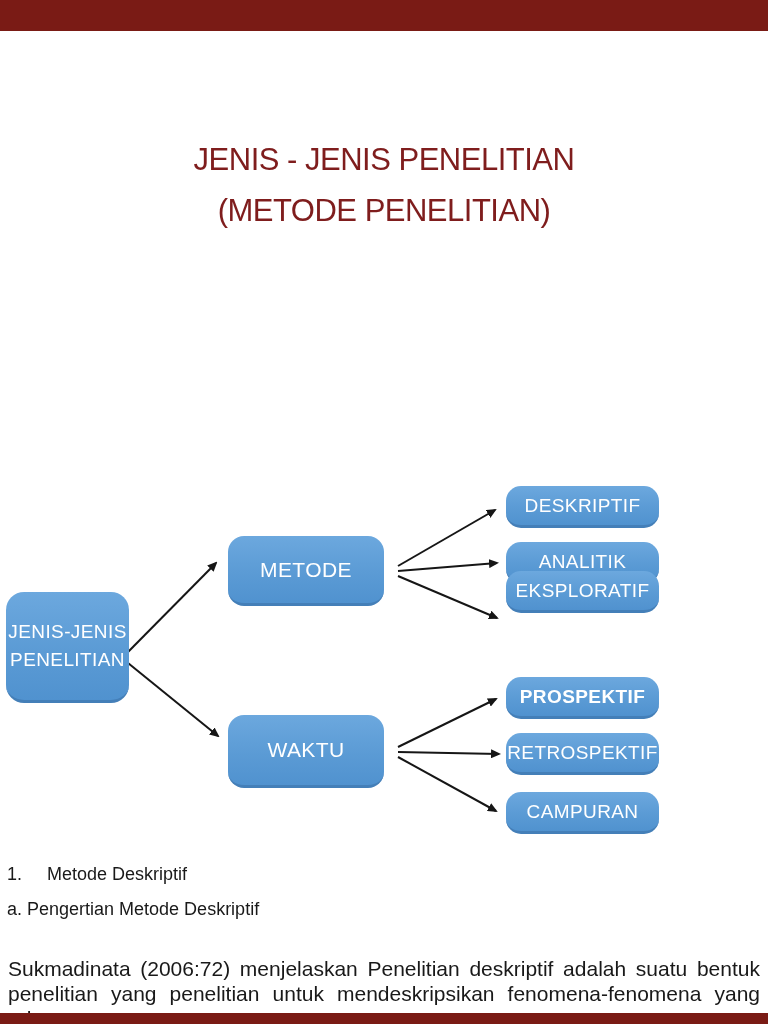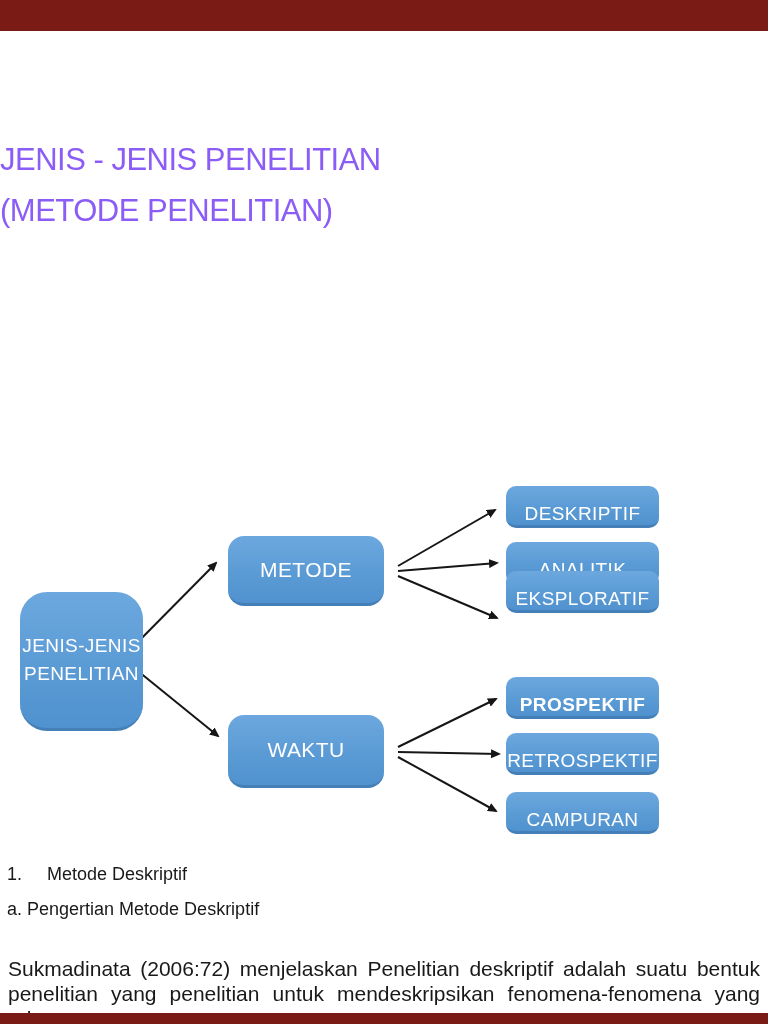--- a/index.html
+++ b/index.html
@@ -20,52 +20,53 @@
     z-index: 30;
   }
   .viewer-bar.top { top: 0; height: 31px; }
   .viewer-bar.bottom { bottom: 0; height: 11px; }
 
   .slide-title {
     position: absolute;
     top: 134px;
     left: 0;
     width: 768px;
+    text-align: center;
     font-size: 31px;
     letter-spacing: -0.5px;
     line-height: 51px;
-    color: #8b5cf6;
+    color: #7f1d1d;
   }
 
   
   .node {
     position: absolute;
     display: flex;
     flex-direction: column;
     align-items: center;
     justify-content: center;
     text-align: center;
     color: #ffffff;
     background: linear-gradient(180deg, #6ca8de 0%, #5b9bd5 55%, #5092cf 100%);
     border-bottom: 3px solid #447fb8;
     letter-spacing: 0.4px;
   }
   .node-root {
-    left: 20px; top: 592px; width: 123px; height: 139px;
-    border-radius: 27px; font-size: 19px; line-height: 28px;
+    left: 6px; top: 592px; width: 123px; height: 111px;
+    border-radius: 18px; font-size: 19px; line-height: 28px;
   }
   .node-mid {
     left: 228px; width: 156px; height: 70px;
     border-radius: 16px; font-size: 21px;
   }
   .node-mid.metode { top: 536px; }
   .node-mid.waktu  { top: 715px; height: 73px; }
   .node-leaf {
     left: 506px; width: 153px; height: 42px;
-    border-radius: 10px; font-size: 19px; justify-content: flex-end;
+    border-radius: 15px; font-size: 19px;
   }
   .leaf-0 { top: 486px; }
   .leaf-1 { top: 542px; }
   .leaf-2 { top: 571px; }
   .leaf-3 { top: 677px; font-weight: bold; }
   .leaf-4 { top: 733px; }
   .leaf-5 { top: 792px; }
 
   .arrows {
     position: absolute;

